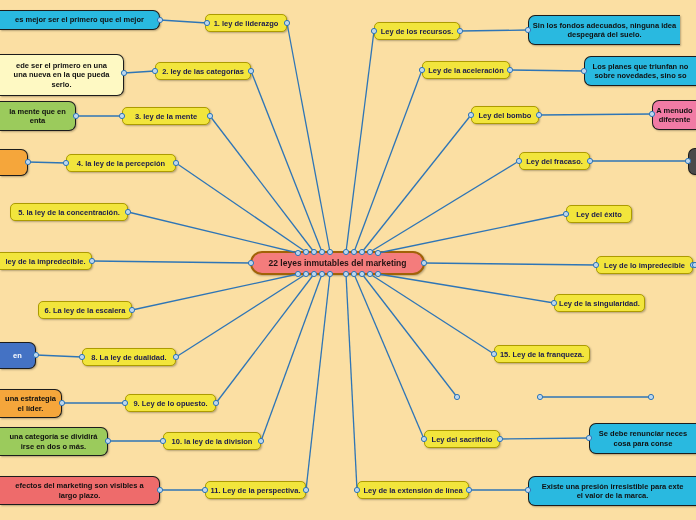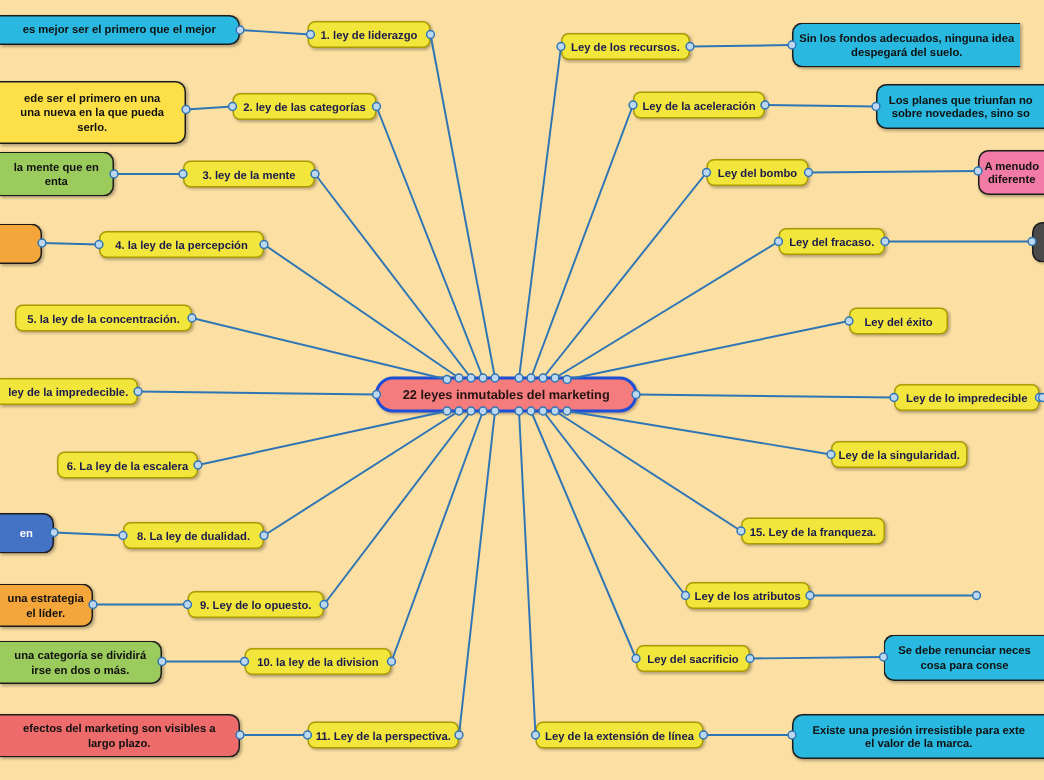--- a/index.html
+++ b/index.html
@@ -38,40 +38,40 @@
     border: 1.5px solid #AC9B00;
     border-radius: 5px;
     height: 18px;
     font-size: 7.5px;
     color: #1A1A4E;
     white-space: nowrap;
     padding: 0 2px;
   }
   .center-node {
     background: #F47C7C;
-    border: 2px solid #1d4ed8;
+    border: 2px solid #a16207;
     border-radius: 12px;
     font-size: 8.5px;
     color: #241313;
     white-space: nowrap;
     padding: 0 6px;
   }
   .note {
     border: 1.5px solid #1c1c1c;
     border-radius: 7px;
     font-size: 7.5px;
     color: #101010;
     white-space: pre-line;
     line-height: 1.25;
     padding: 1px 3px;
   }
   .cut-l { border-top-left-radius: 0; border-bottom-left-radius: 0; border-left: none; }
   .cut-r { border-top-right-radius: 0; border-bottom-right-radius: 0; border-right: none; }
   .c-cyan   { background: #29B9E0; }
-  .c-purple { background: #fde047; }
+  .c-purple { background: #fef9c3; }
   .c-green  { background: #9BCB5C; }
   .c-orange { background: #F5A63B; }
   .c-blue   { background: #4472C4; color: #ffffff; }
   .c-red    { background: #EE6B6B; }
   .c-pink   { background: #F17BA5; }
   .c-dark   { background: #4A4A4A; }
 </style>
 </head>
 <body>
 
@@ -208,21 +208,20 @@
   <div class="node law" style="left:163px; top:432px; width:98px;">10. la ley de la division</div>
   <div class="node law" style="left:205px; top:481px; width:101px;">11. Ley de la perspectiva.</div>
   <div class="node law" style="left:374px; top:22px;  width:86px;">Ley de los recursos.</div>
   <div class="node law" style="left:422px; top:61px;  width:88px;">Ley de la aceleración</div>
   <div class="node law" style="left:471px; top:106px; width:68px;">Ley del bombo</div>
   <div class="node law" style="left:519px; top:152px; width:71px;">Ley del fracaso.</div>
   <div class="node law" style="left:566px; top:205px; width:66px;">Ley del éxito</div>
   <div class="node law" style="left:596px; top:256px; width:97px;">Ley de lo impredecible</div>
   <div class="node law" style="left:554px; top:294px; width:91px;">Ley de la singularidad.</div>
   <div class="node law" style="left:494px; top:345px; width:96px;">15. Ley de la franqueza.</div>
-  <div class="node law" style="left:457px; top:388px; width:83px;">Ley de los atributos</div>
   <div class="node law" style="left:424px; top:430px; width:76px;">Ley del sacrificio</div>
   <div class="node law" style="left:357px; top:481px; width:112px;">Ley de la extensión de línea</div>
 
   <div class="note c-cyan cut-l" style="left:0; top:10px;  width:160px; height:20px;">es mejor ser el primero que el mejor</div>
   <div class="note c-purple cut-l" style="left:0; top:54px;  width:124px; height:42px;">ede ser el primero en una
 una nueva en la que pueda
 serlo.</div>
   <div class="note c-green cut-l" style="left:0; top:101px; width:76px;  height:30px;">la mente que en
 enta</div>
   <div class="note c-orange cut-l" style="left:0; top:149px; width:28px;  height:27px;"></div>

